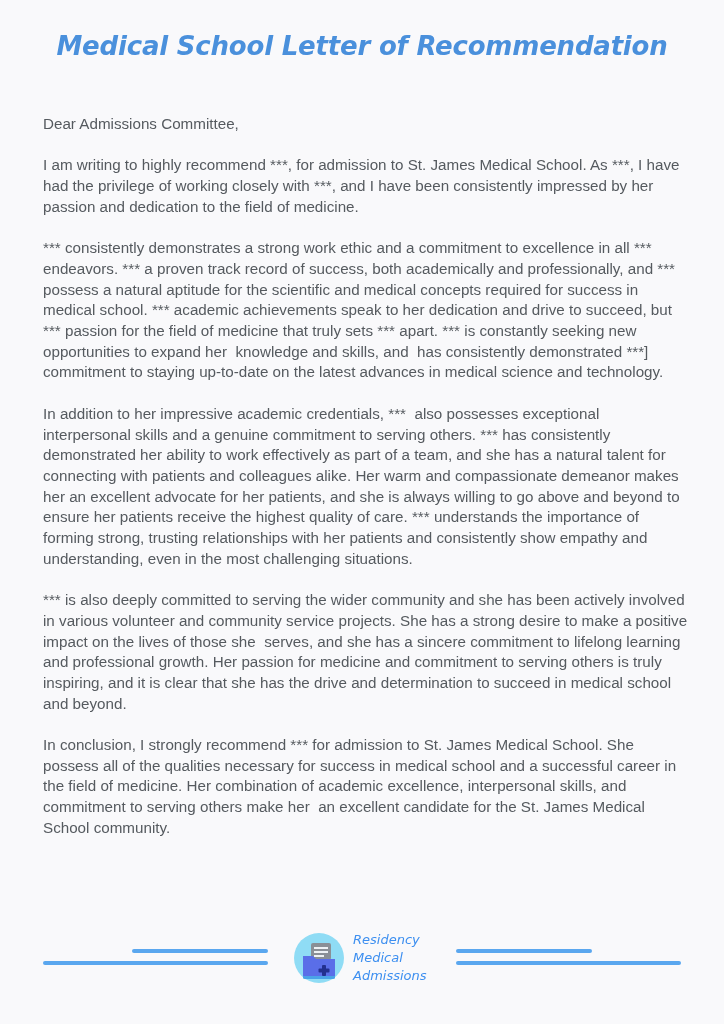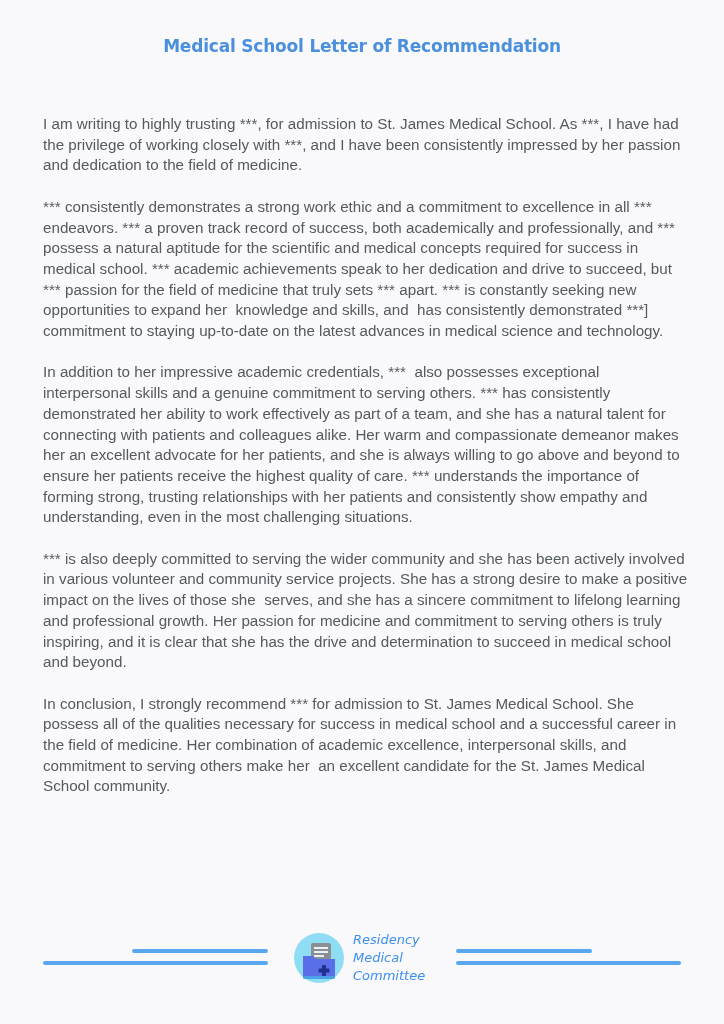--- a/index.html
+++ b/index.html
@@ -15,24 +15,25 @@
       font-family: "Liberation Sans", "DejaVu Sans", sans-serif;
     }
     .title {
       position: absolute;
       left: 0;
       top: 31px;
       width: 724px;
       text-align: center;
       color: #4a90dc;
       font-weight: bold;
-      font-size: 17px;
+      font-size: 26px;
       line-height: 30px;
       font-family: "DejaVu Sans", sans-serif;
       letter-spacing: -0.2px;
+      font-style: italic;
     }
     .body {
       position: absolute;
       left: 43px;
       top: 114px;
       width: 648px;
       color: #555a5f;
       font-size: 15.2px;
       line-height: 20.7px;
       font-family: "Liberation Sans", sans-serif;
@@ -68,21 +69,22 @@
     .brand div { white-space: nowrap; }
   </style>
 </head>
 <body>
 
 <div class="title">
   <div>Medical School Letter of Recommendation</div>
 </div>
 
 <div class="body">
-  <p>I am writing to highly trusting ***, for admission to St. James Medical School. As ***, I have had the privilege of working closely with ***, and I have been consistently impressed by her passion and dedication to the field of medicine.</p>
+  <p>Dear Admissions Committee,</p>
+  <p>I am writing to highly recommend ***, for admission to St. James Medical School. As ***, I have had the privilege of working closely with ***, and I have been consistently impressed by her passion and dedication to the field of medicine.</p>
   <p>*** consistently demonstrates a strong work ethic and a commitment to excellence in all *** endeavors. *** a proven track record of success, both academically and professionally, and *** possess a natural aptitude for the scientific and medical concepts required for success in medical school. *** academic achievements speak to her dedication and drive to succeed, but *** passion for the field of medicine that truly sets *** apart. *** is constantly seeking new opportunities to expand her  knowledge and skills, and  has consistently demonstrated ***] commitment to staying up-to-date on the latest advances in medical science and technology.</p>
   <p>In addition to her impressive academic credentials, ***  also possesses exceptional interpersonal skills and a genuine commitment to serving others. *** has consistently demonstrated her ability to work effectively as part of a team, and she has a natural talent for connecting with patients and colleagues alike. Her warm and compassionate demeanor makes her an excellent advocate for her patients, and she is always willing to go above and beyond to ensure her patients receive the highest quality of care. *** understands the importance of forming strong, trusting relationships with her patients and consistently show empathy and understanding, even in the most challenging situations.</p>
   <p>*** is also deeply committed to serving the wider community and she has been actively involved in various volunteer and community service projects. She has a strong desire to make a positive impact on the lives of those she  serves, and she has a sincere commitment to lifelong learning and professional growth. Her passion for medicine and commitment to serving others is truly inspiring, and it is clear that she has the drive and determination to succeed in medical school and beyond.</p>
   <p>In conclusion, I strongly recommend *** for admission to St. James Medical School. She possess all of the qualities necessary for success in medical school and a successful career in the field of medicine. Her combination of academic excellence, interpersonal skills, and commitment to serving others make her  an excellent candidate for the St. James Medical School community.</p>
 </div>
 
 <div class="line" style="left:132px; top:949px; width:136px;"></div>
 <div class="line" style="left:43px; top:961px; width:225px;"></div>
 <div class="line" style="left:456px; top:949px; width:136px;"></div>
 <div class="line" style="left:456px; top:961px; width:225px;"></div>
@@ -97,14 +99,14 @@
     <path d="M10 24 L20 24 L23 27 L42 27 L42 44 Q42 46 40 46 L12 46 Q10 46 10 44 Z" fill="#5a6ee8"></path>
     <path d="M10 44 L42 44 L42 46 Q42 47 40 47 L12 47 Q10 47 10 46 Z" fill="#4aa3e8"></path>
     <rect x="29" y="33" width="4" height="11" rx="1" fill="#23308f"></rect>
     <rect x="25.5" y="36.5" width="11" height="4" rx="1" fill="#23308f"></rect>
   </svg>
 </div>
 
 <div class="brand">
   <div>Residency</div>
   <div>Medical</div>
-  <div>Committee</div>
+  <div>Admissions</div>
 </div>
 
 </body></html>

